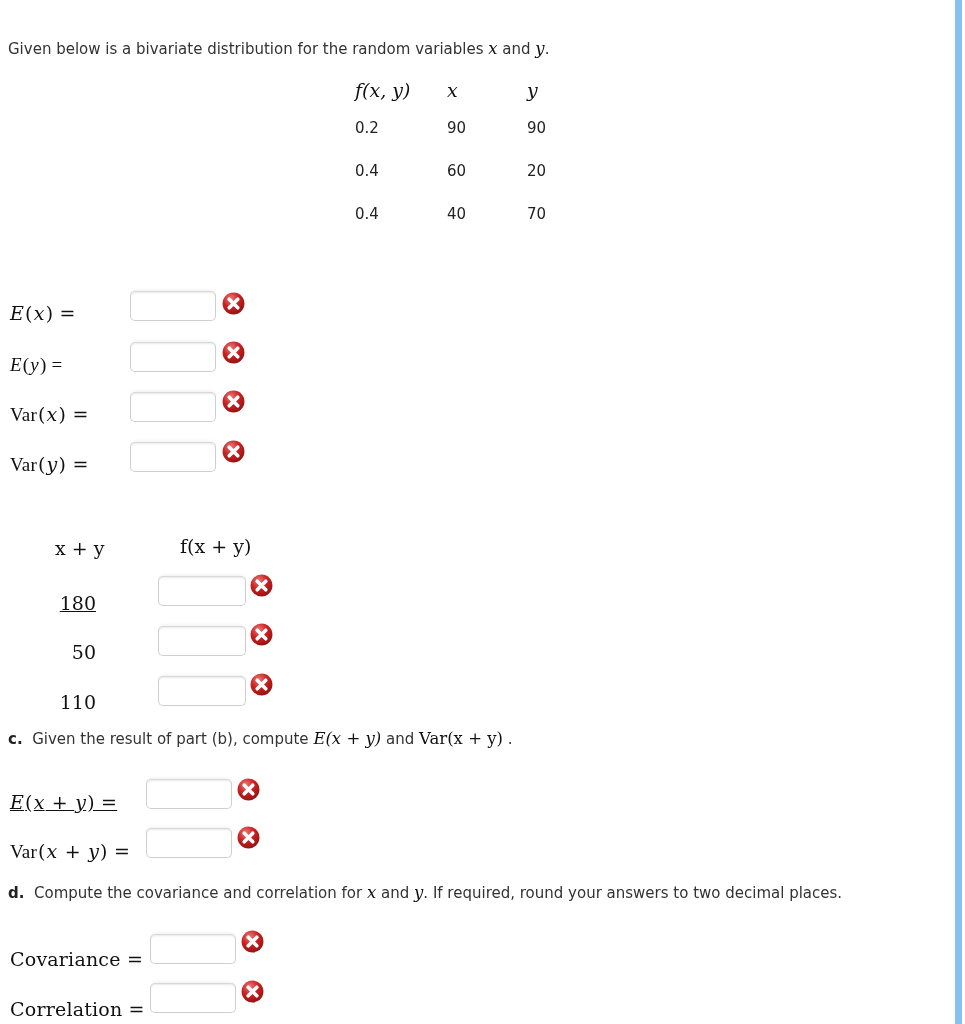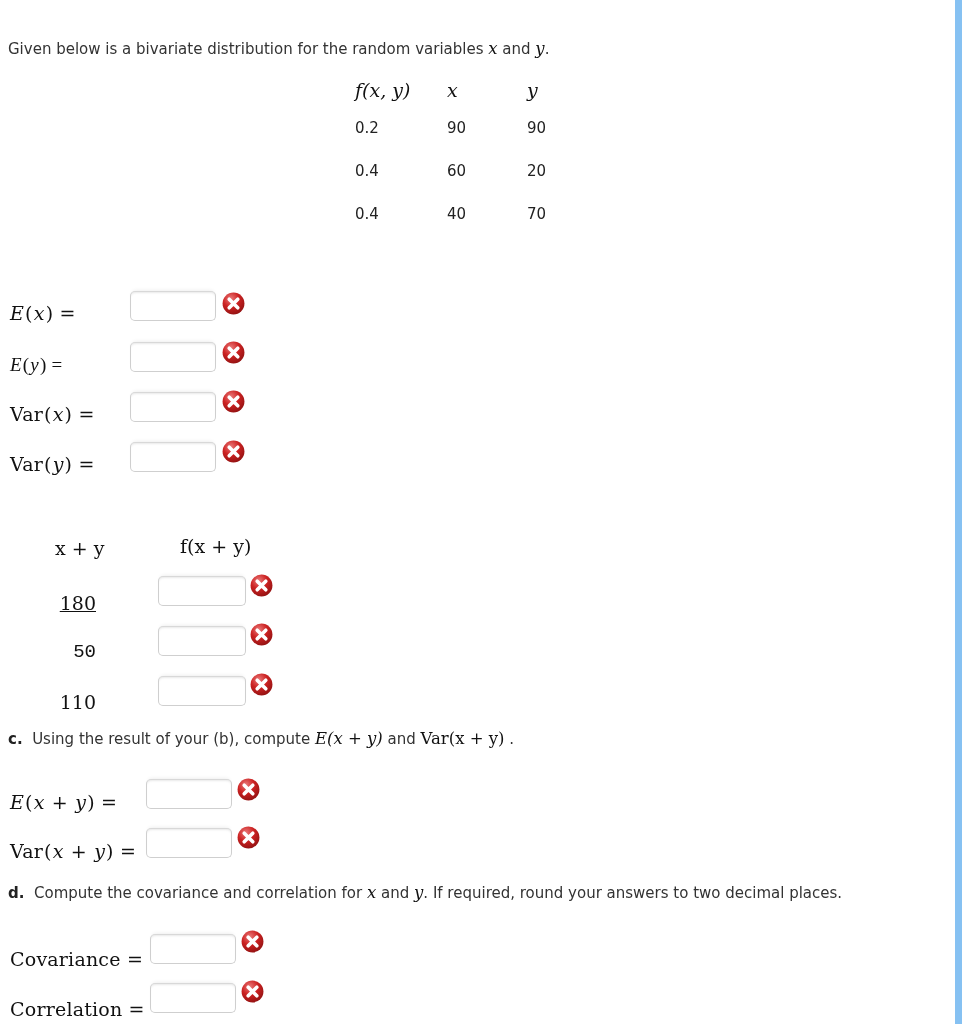--- a/index.html
+++ b/index.html
@@ -70,21 +70,21 @@
   
   .mlabel {
     position: absolute;
     white-space: nowrap;
     font-family: "DejaVu Serif", "Liberation Serif", serif;
     font-size: 19px;
     color: #111111;
     letter-spacing: .2px;
   }
   .mlabel .it { font-style: italic; }
-  .mlabel .up { font-style: normal; }
+  .mlabel .up { font-style: normal; font-family: Liberation Serif, serif; }
   .mlabel .op { font-style: normal; padding: 0 1px; }
 
   
   .dist-table {
     position: absolute;
     left: 355px;
     top: 58px;
     border-collapse: collapse;
   }
   .dist-table th, .dist-table td {
@@ -268,43 +268,43 @@
 
   <div class="xy-val" style="left:8px; top:576px;text-decoration:underline;">180</div>
   <input class="field" style="left: 158px; top: 560px; width: 88px;" value="">
   <span class="err-icon" style="left:249px; top:557px;">
     <svg viewBox="0 0 32 32">
       <circle cx="16" cy="16" r="14" fill="url(#g1)"></circle>
       <path d="M10.5 10.5 L21.5 21.5 M21.5 10.5 L10.5 21.5" stroke="#ffffff" stroke-width="4.6" stroke-linecap="round"></path>
     </svg>
   </span>
 
-  <div class="xy-val" style="left:8px; top:625px;font-family:Liberation Mono, monospace;">50</div>
+  <div class="xy-val" style="left:8px; top:625px;">50</div>
   <input class="field" style="left: 158px; top: 610px; width: 88px;" value="">
   <span class="err-icon" style="left:249px; top:606px;">
     <svg viewBox="0 0 32 32">
       <circle cx="16" cy="16" r="14" fill="url(#g1)"></circle>
       <path d="M10.5 10.5 L21.5 21.5 M21.5 10.5 L10.5 21.5" stroke="#ffffff" stroke-width="4.6" stroke-linecap="round"></path>
     </svg>
   </span>
 
   <div class="xy-val" style="left:8px; top:675px;">110</div>
   <input class="field" style="left: 158px; top: 660px; width: 88px;" value="">
   <span class="err-icon" style="left:249px; top:656px;">
     <svg viewBox="0 0 32 32">
       <circle cx="16" cy="16" r="14" fill="url(#g1)"></circle>
       <path d="M10.5 10.5 L21.5 21.5 M21.5 10.5 L10.5 21.5" stroke="#ffffff" stroke-width="4.6" stroke-linecap="round"></path>
     </svg>
   </span>
 
   <div class="prose" style="left:8px; top:713px;">
-    <span class="marker">c.</span>&nbsp;&nbsp;<span>Using the result of your (b), compute </span><span class="mth">E(x + y)</span><span> and </span><span class="mth-up">Var(x + y)</span><span> .</span>
-  </div>
-
-  <div class="mlabel" style="left:10px; top:775px;">
+    <span class="marker">c.</span>&nbsp;&nbsp;<span>Given the result of part (b), compute </span><span class="mth">E(x + y)</span><span> and </span><span class="mth-up">Var(x + y)</span><span> .</span>
+  </div>
+
+  <div class="mlabel" style="left:10px; top:775px;text-decoration:underline;">
     <span class="it">E</span><span class="op">(</span><span class="it">x</span><span class="op"> + </span><span class="it">y</span><span class="op">) =</span>
   </div>
   <input class="field" style="left: 146px; top: 763px;" value="">
   <span class="err-icon" style="left:236px; top:761px;">
     <svg viewBox="0 0 32 32">
       <circle cx="16" cy="16" r="14" fill="url(#g1)"></circle>
       <path d="M10.5 10.5 L21.5 21.5 M21.5 10.5 L10.5 21.5" stroke="#ffffff" stroke-width="4.6" stroke-linecap="round"></path>
     </svg>
   </span>
 

